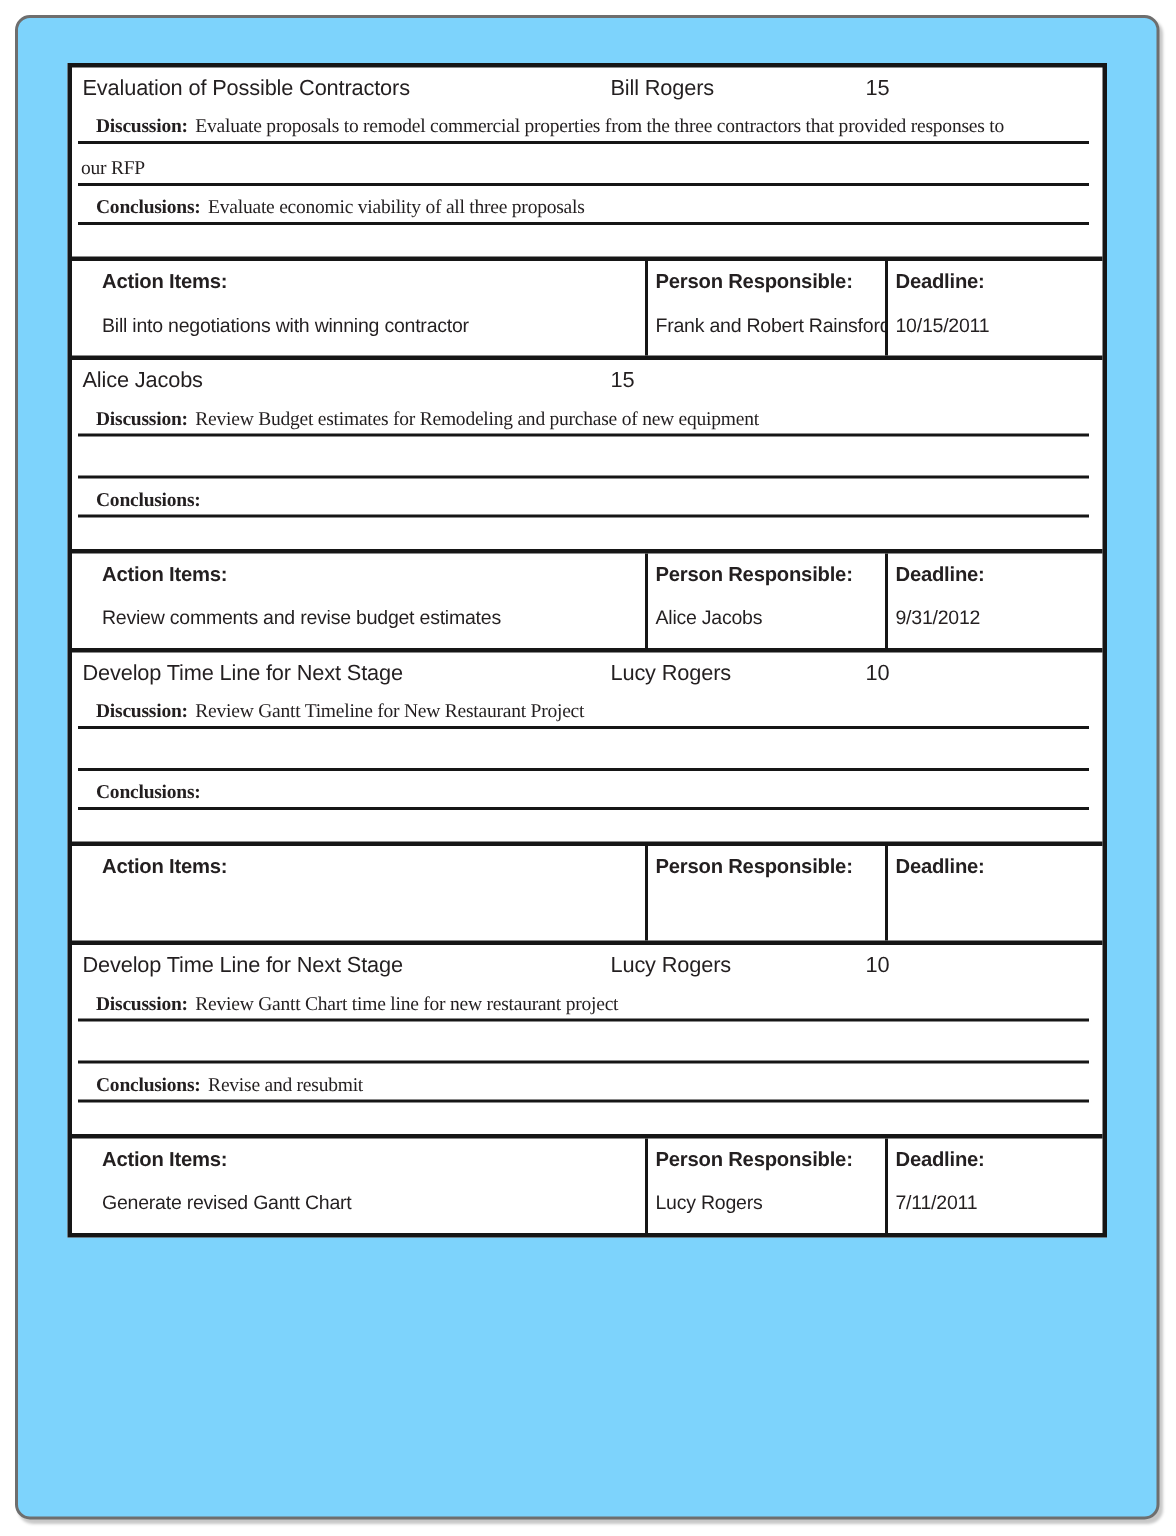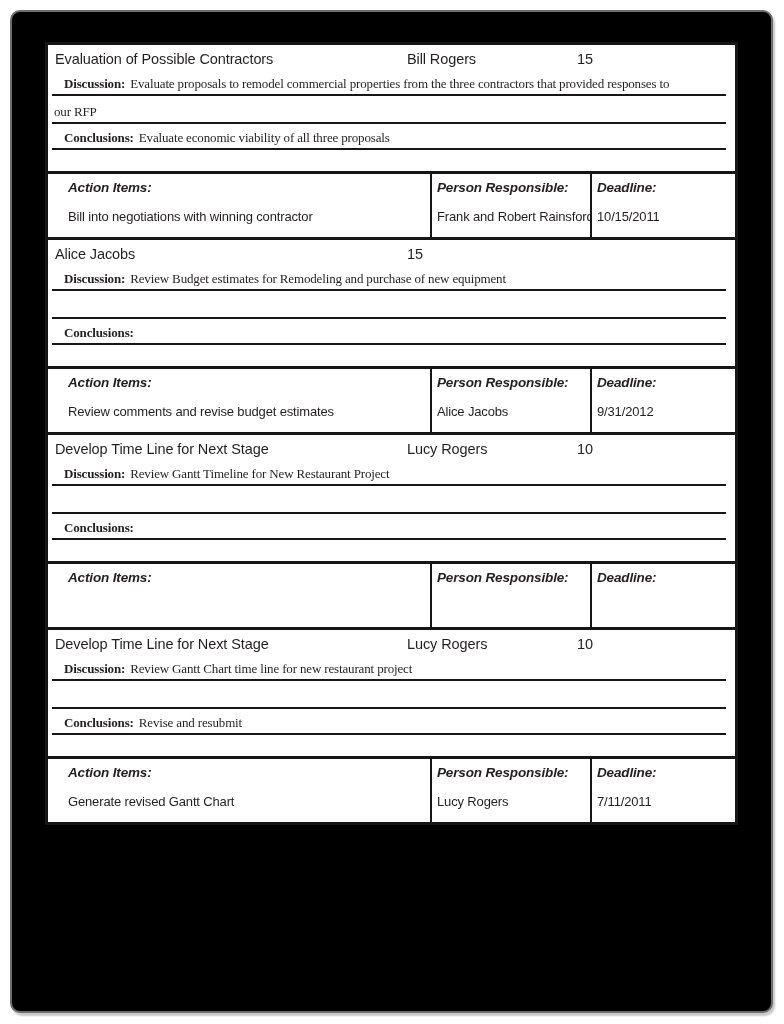--- a/index.html
+++ b/index.html
@@ -7,21 +7,21 @@
     width: 784px; height: 1024px;
     background: #ffffff;
     font-family: "Liberation Sans", sans-serif;
     color: #231f20;
     position: relative;
     -webkit-font-smoothing: antialiased;
   }
   .page {
     position: absolute; left: 10px; top: 10px;
     width: 759px; height: 999px;
-    background: #000000;
+    background: #7dd3fc;
     border: 2px solid #6e6e6e;
     border-radius: 10px;
     box-shadow: 2px 3px 2px rgba(0,0,0,0.22);
   }
   .minutes-table {
     position: absolute; left: 33px; top: 30px;
     width: 687px; height: 777px;
     border: 3px solid #161616;
     background: #fff;
     display: flex; flex-direction: column;
@@ -67,21 +67,21 @@
     box-sizing: border-box;
   }
   .cell {
     padding-top: 6px;
     display: flex; flex-direction: column; align-items: flex-start;
     overflow: hidden; white-space: nowrap;
     box-sizing: border-box;
   }
   .c1 { padding-left: 20px; }
   .c2, .c3 { border-left: 2px solid #161616; padding-left: 5px; }
-  .cell .lbl { font-size: 13.5px; margin-right: 0; font-style: italic; }
+  .cell .lbl { font-size: 13.5px; margin-right: 0; }
   .cell .val { margin-top: 14px; }
 </style>
 </head>
 <body>
 
 <div class="page">
   <div class="minutes-table">
 
     <section class="agenda-item">
       <div class="title-row">

